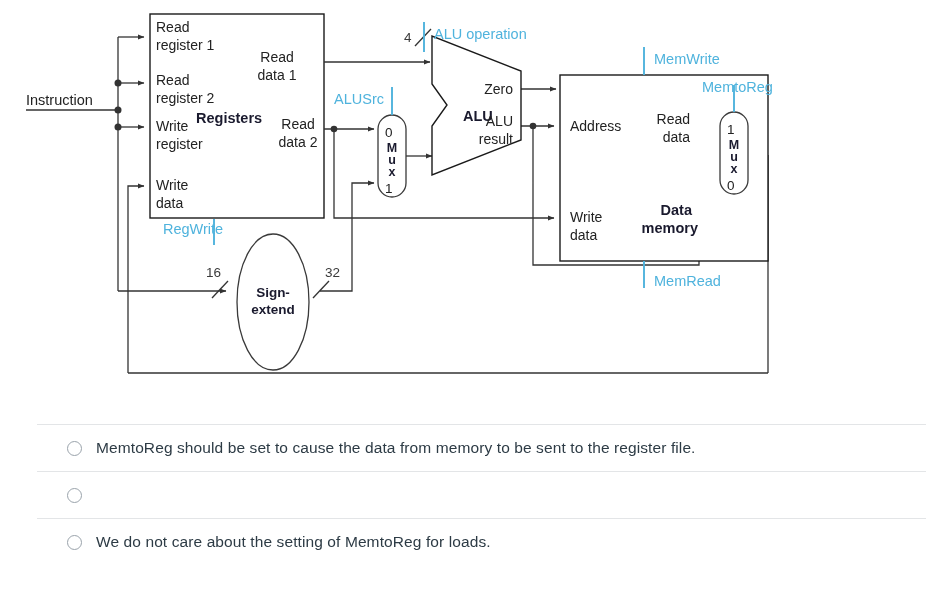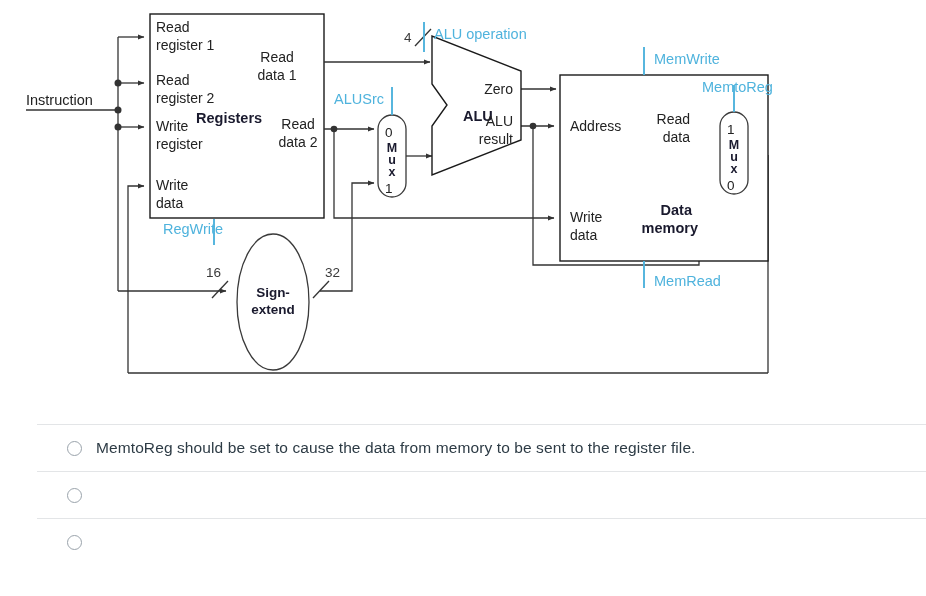--- a/index.html
+++ b/index.html
@@ -219,15 +219,16 @@
     <span class="radio-circle"></span>
     <span class="answer-text">MemtoReg should be set to cause the data from memory to be sent to the register file.</span>
   </div>
 
   <div class="answer-row">
     <span class="radio-circle"></span>
   </div>
 
   <div class="answer-row">
     <span class="radio-circle"></span>
+    <span class="answer-text">We do not care about the setting of MemtoReg for loads.</span>
   </div>
 
 </div>
 
 </body></html>

